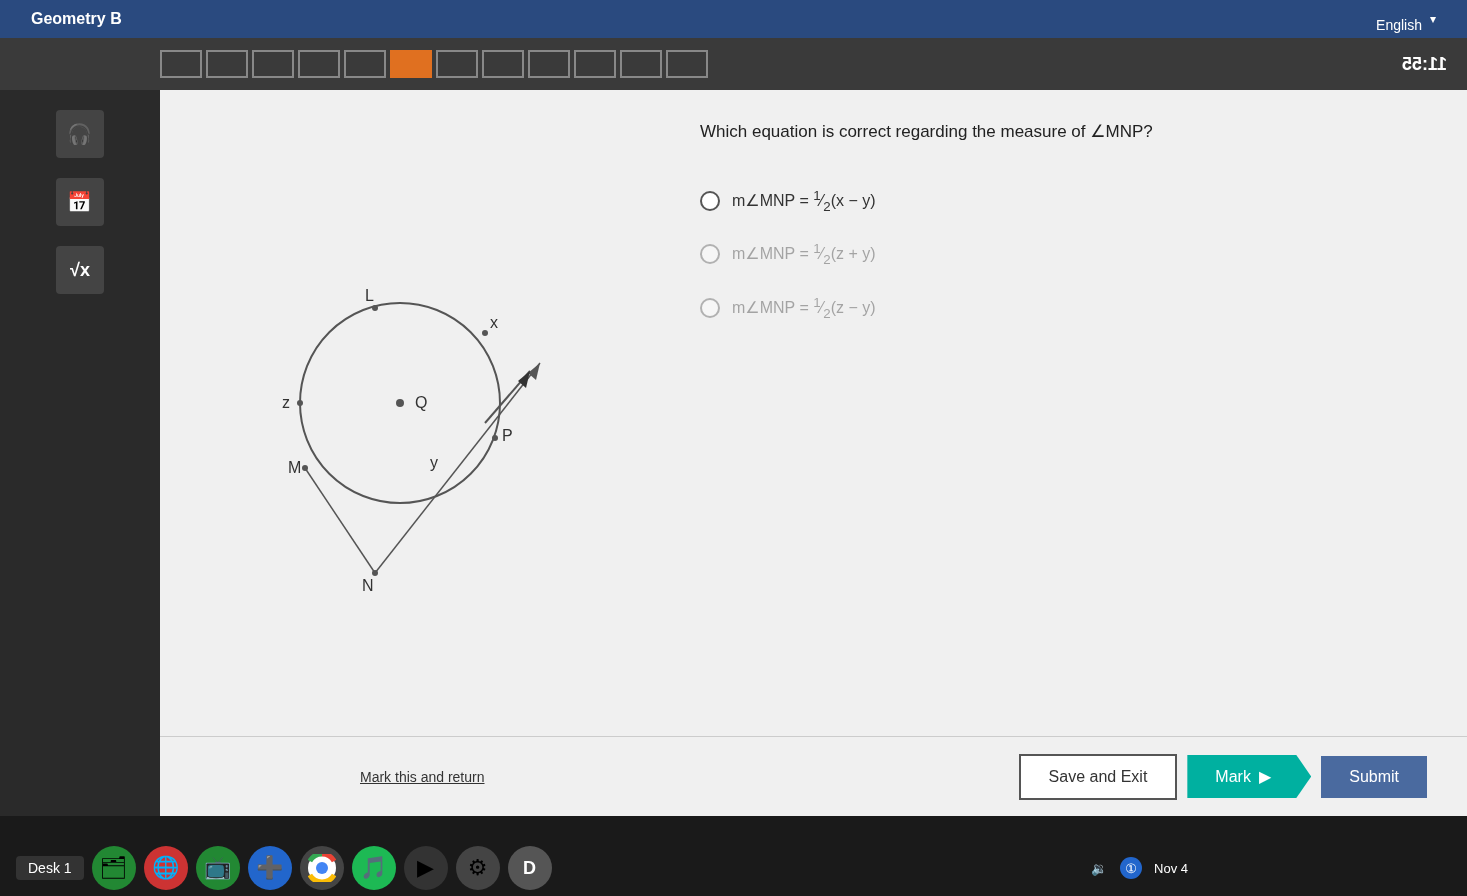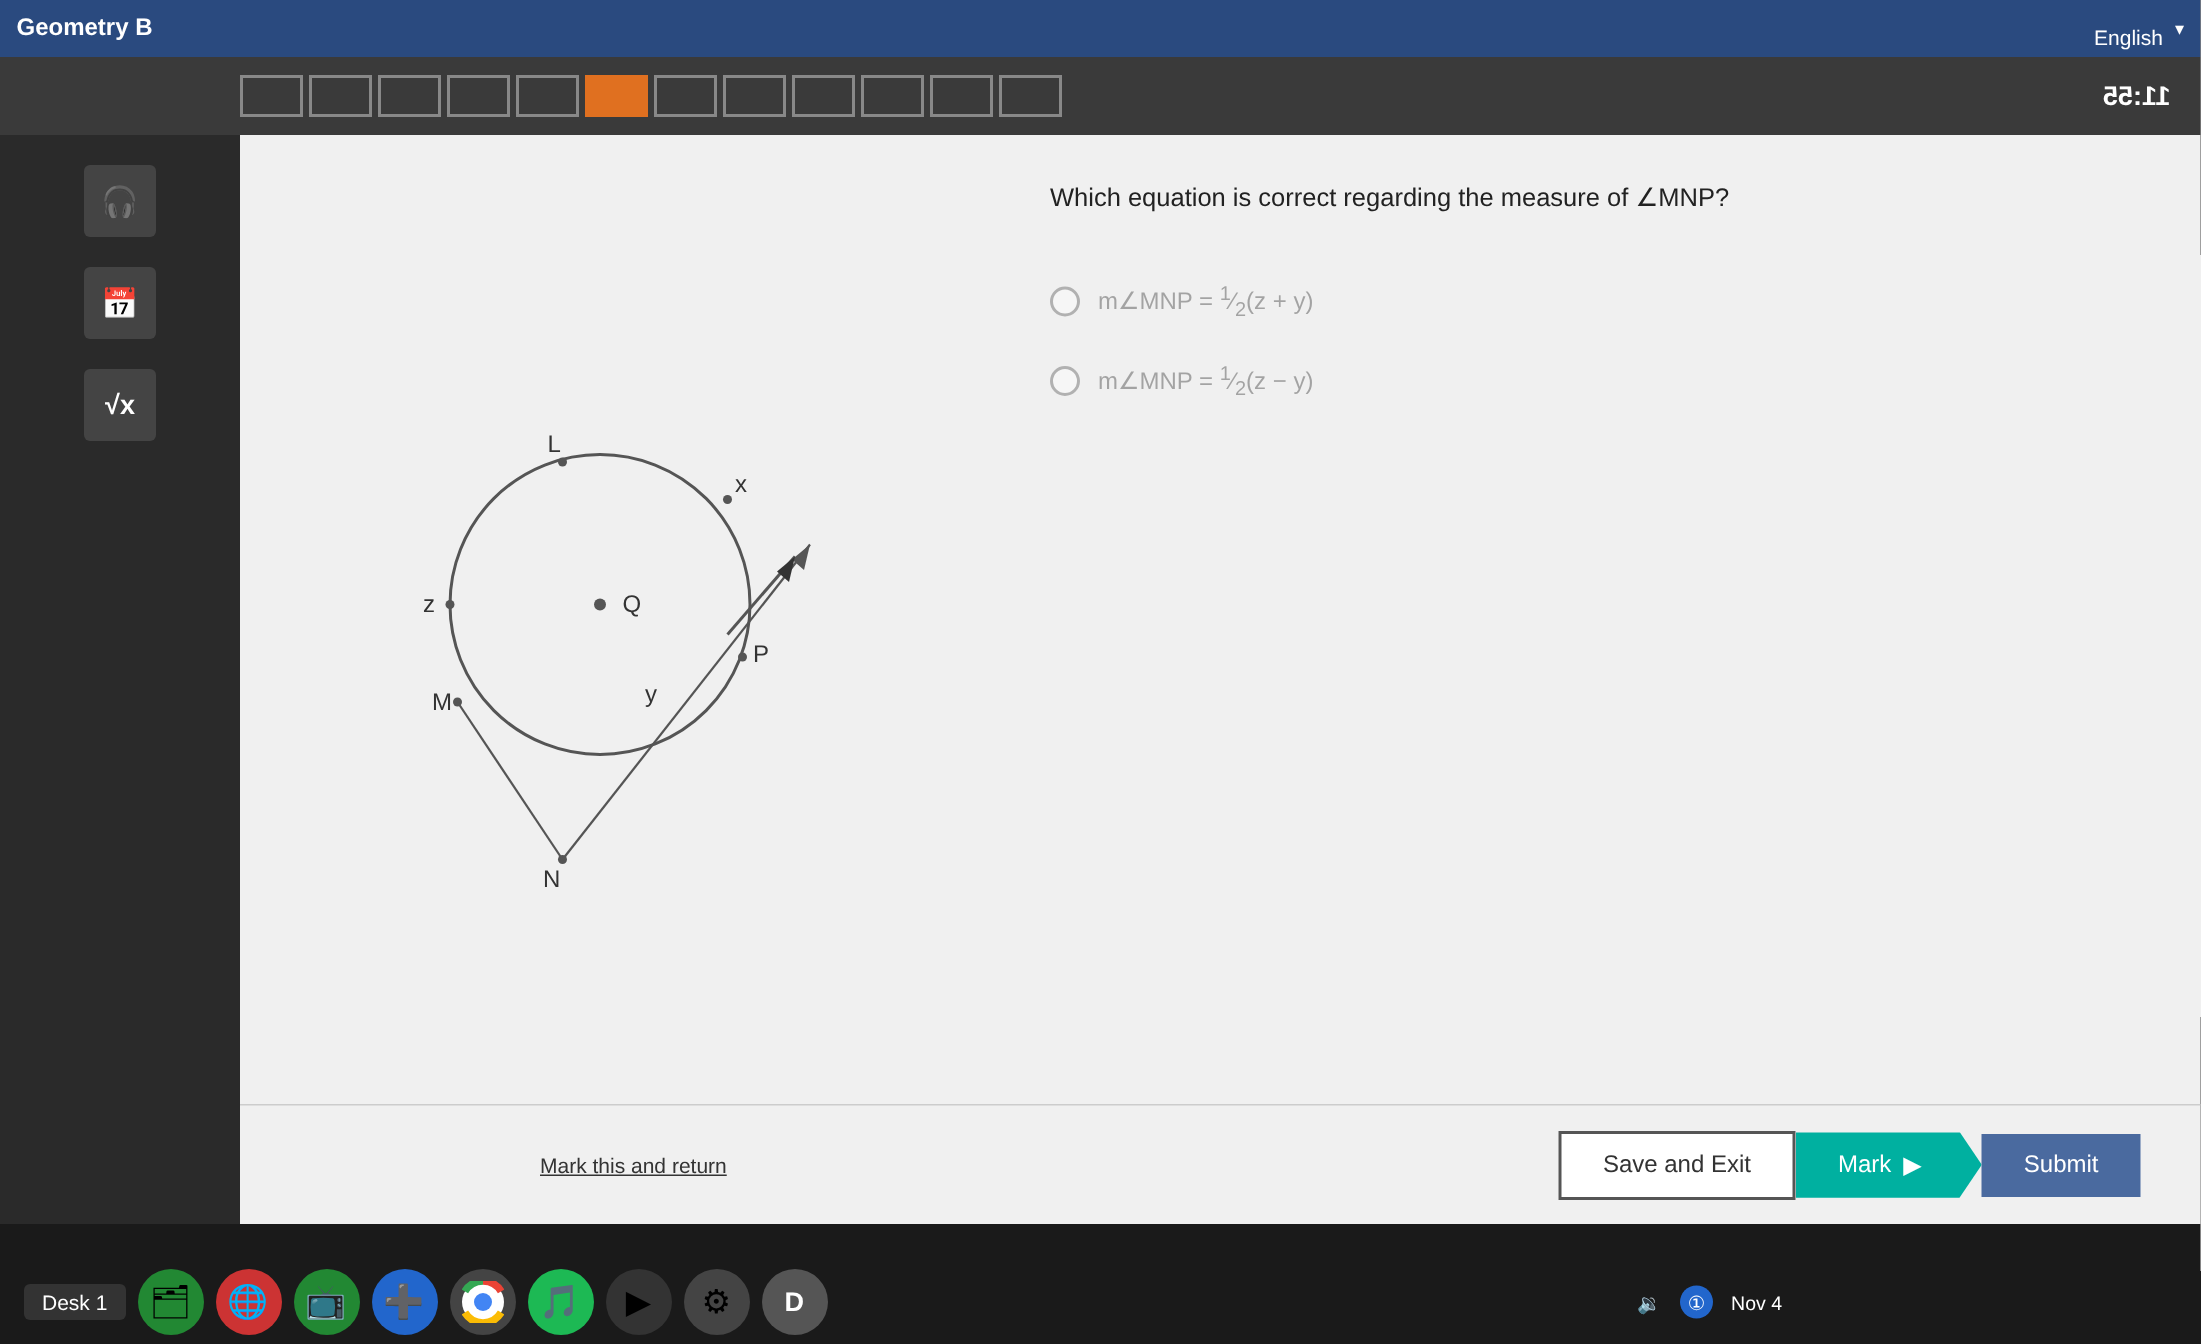--- a/index.html
+++ b/index.html
@@ -13,21 +13,21 @@
     }
 
     
     #top-bar {
       width: 100%;
       height: 38px;
       background: #2a4a7f;
       display: flex;
       align-items: center;
       justify-content: space-between;
-      padding: 0 11px;
+      padding: 0 31px;
     }
     #top-bar-title {
       color: white;
       font-size: 16px;
       font-weight: bold;
     }
     #top-bar-right {
       display: flex;
       align-items: center;
       gap: 8px;
@@ -178,20 +178,21 @@
       margin-top: 20px;
     }
     #mark-return {
       color: #333;
       text-decoration: underline;
       font-size: 14px;
       cursor: pointer;
     }
     #action-buttons {
       display: flex;
+      gap: 10px;
       align-items: center;
     }
     .btn-save-exit {
       padding: 12px 28px;
       border: 2px solid #555;
       background: white;
       font-size: 16px;
       cursor: pointer;
       color: #333;
     }
@@ -342,20 +343,26 @@
           <polygon points="330,198 318,208 326,215" fill="#333"></polygon>
 
         </svg>
       </div>
 
       <div id="answer-area">
         <div id="question-text">
           Which equation is correct regarding the measure of ∠MNP?
         </div>
 
+        <div class="answer-option">
+          <div class="radio-btn"></div>
+          <span class="answer-text">
+            m∠MNP = <sup>1</sup>⁄<sub>2</sub>(x − y)
+          </span>
+        </div>
 
 
         <div class="answer-option disabled">
           <div class="radio-btn"></div>
           <span class="answer-text">
             m∠MNP = <sup>1</sup>⁄<sub>2</sub>(z + y)
           </span>
         </div>
 
         <div class="answer-option disabled">

